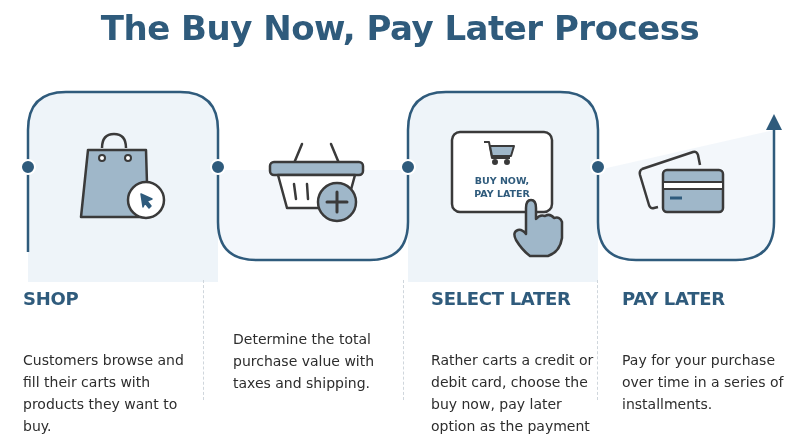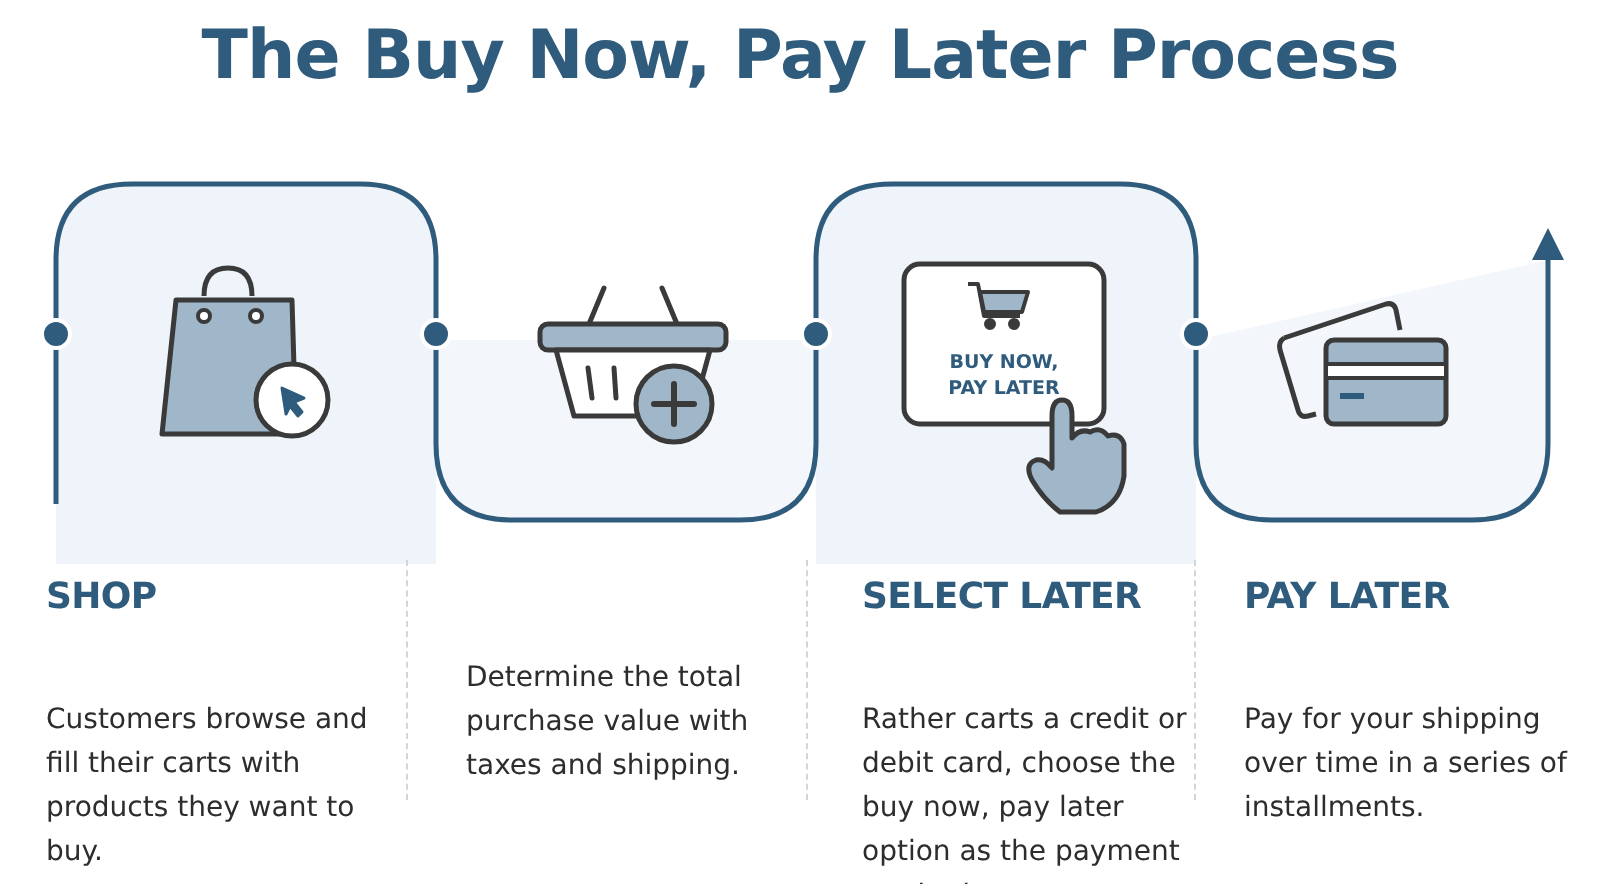--- a/index.html
+++ b/index.html
@@ -88,14 +88,14 @@
 </div>
 <div class="step" style="left:233px;">
   <div class="d">Determine the total purchase value with taxes and shipping.</div>
 </div>
 <div class="step" style="left:431px;">
   <div class="h">SELECT LATER</div>
   <div class="d">Rather carts a credit or debit card, choose the buy now, pay later option as the payment method.</div>
 </div>
 <div class="step" style="left:622px;">
   <div class="h">PAY LATER</div>
-  <div class="d">Pay for your shipping over time in a series of installments.</div>
+  <div class="d">Pay for your purchase over time in a series of installments.</div>
 </div>
 
 </body></html>

